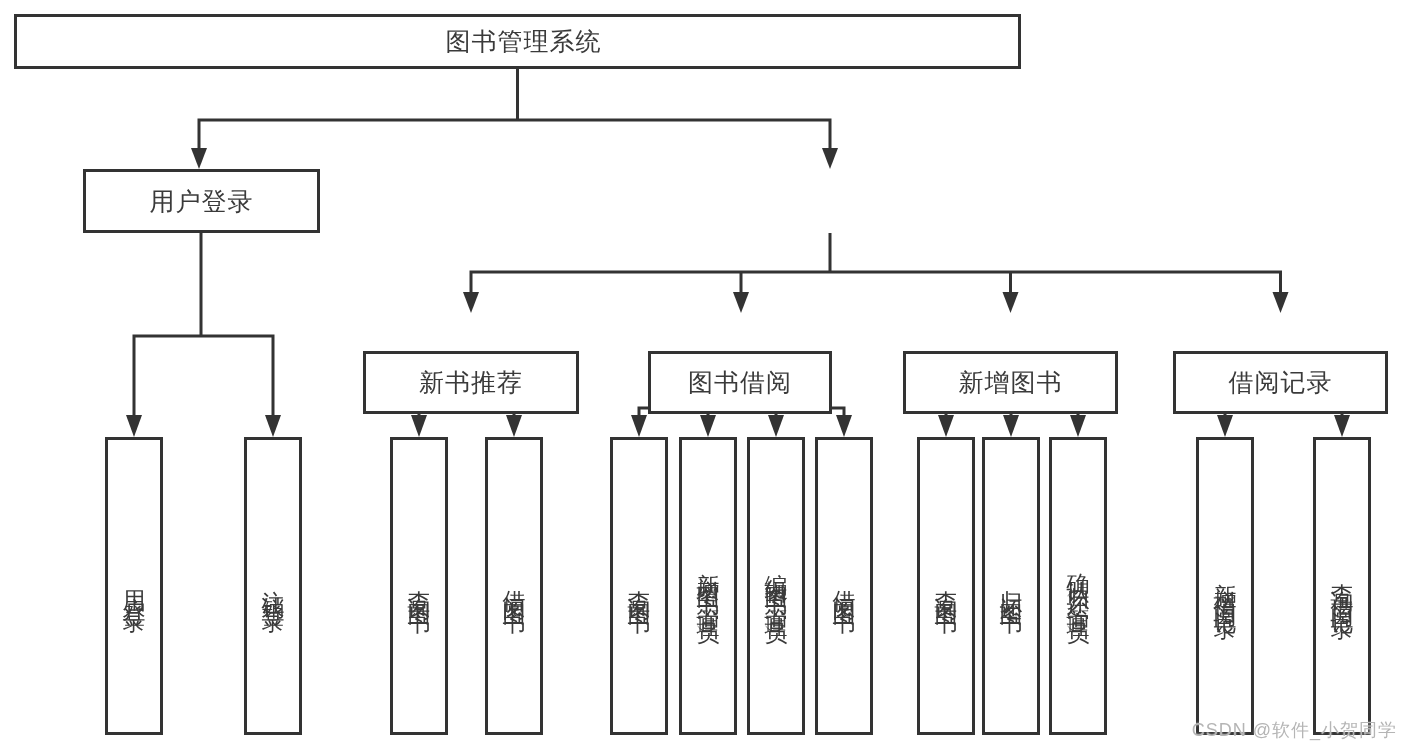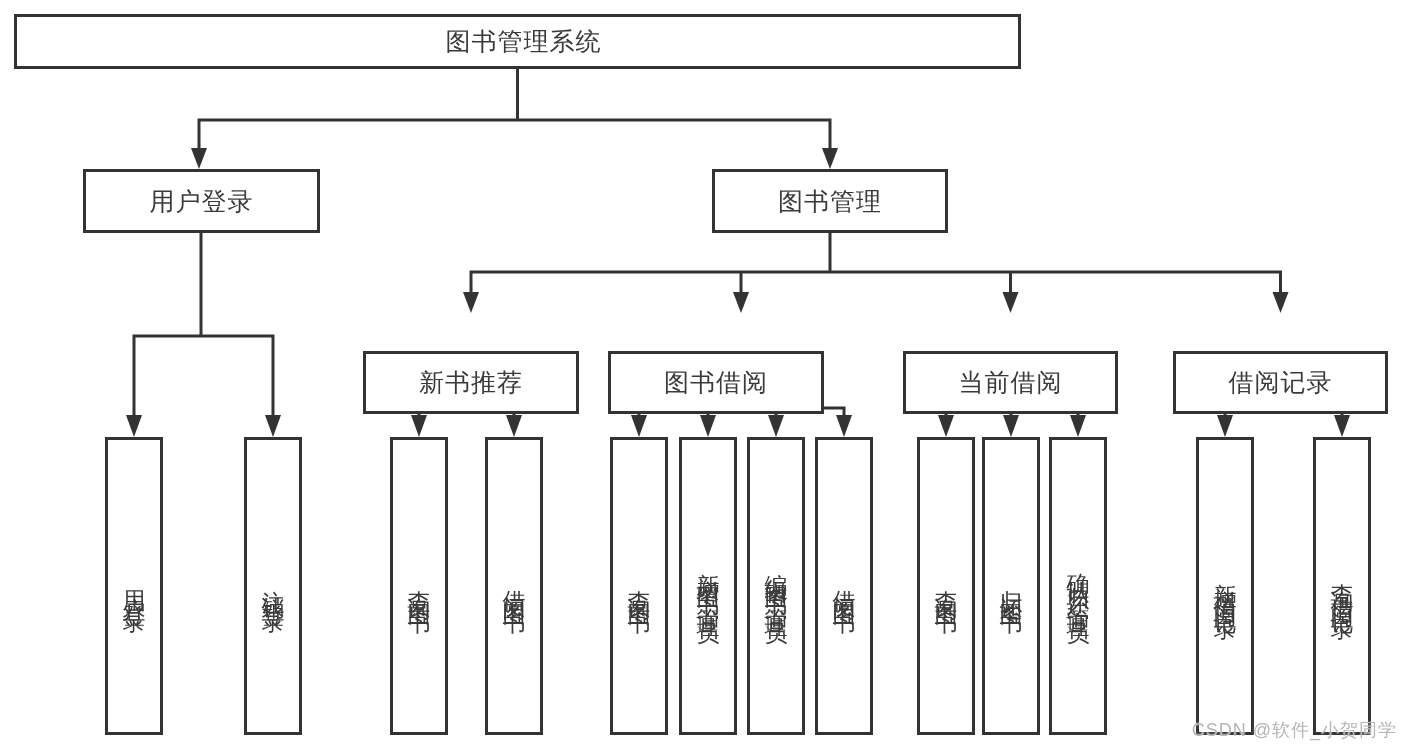--- a/index.html
+++ b/index.html
@@ -28,21 +28,21 @@
     white-space:nowrap;
   }
   
   .n-root{left:14px;top:14px;width:1007px;height:55px;padding-left:12px;}
   
   .n-login{left:83px;top:169px;width:237px;height:64px;}
   .n-mgmt{left:712px;top:169px;width:236px;height:64px;}
   
   .lvl3{top:313px;height:63px;margin-top:38px;}
   .n-nbr{left:363px;width:216px;}
-  .n-bb{left:608px;width:216px;}
+  .n-bb{left:648px;width:184px;}
   .n-cb{left:903px;width:215px;}
   .n-br{left:1173px;width:215px;}
   
   .leaf{top:437px;width:58px;height:298px;}
   .l1{left:105px;} .l2{left:244px;}
   .l3{left:390px;} .l4{left:485px;}
   .l5{left:610px;} .l6{left:679px;} .l7{left:747px;} .l8{left:815px;}
   .l9{left:917px;} .l10{left:982px;} .l11{left:1049px;}
   .l12{left:1196px;} .l13{left:1313px;}
   .watermark{
@@ -107,32 +107,29 @@
     </g>
   </svg>
 
   <div class="node h n-root">
     <span>图书管理系统</span>
   </div>
 
   <div class="node h n-login">
     <span>用户登录</span>
   </div>
-  <div class="node h n-mgmt">
-    <span>图书管理</span>
-  </div>
 
   <div class="node h lvl3 n-nbr">
     <span>新书推荐</span>
   </div>
   <div class="node h lvl3 n-bb">
     <span>图书借阅</span>
   </div>
   <div class="node h lvl3 n-cb">
-    <span>当前借阅</span>
+    <span>新增图书</span>
   </div>
   <div class="node h lvl3 n-br">
     <span>借阅记录</span>
   </div>
 
   <div class="node v leaf l1">
     <span class="vtext">用户登录</span>
   </div>
   <div class="node v leaf l2">
     <span class="vtext">注销登录</span>

